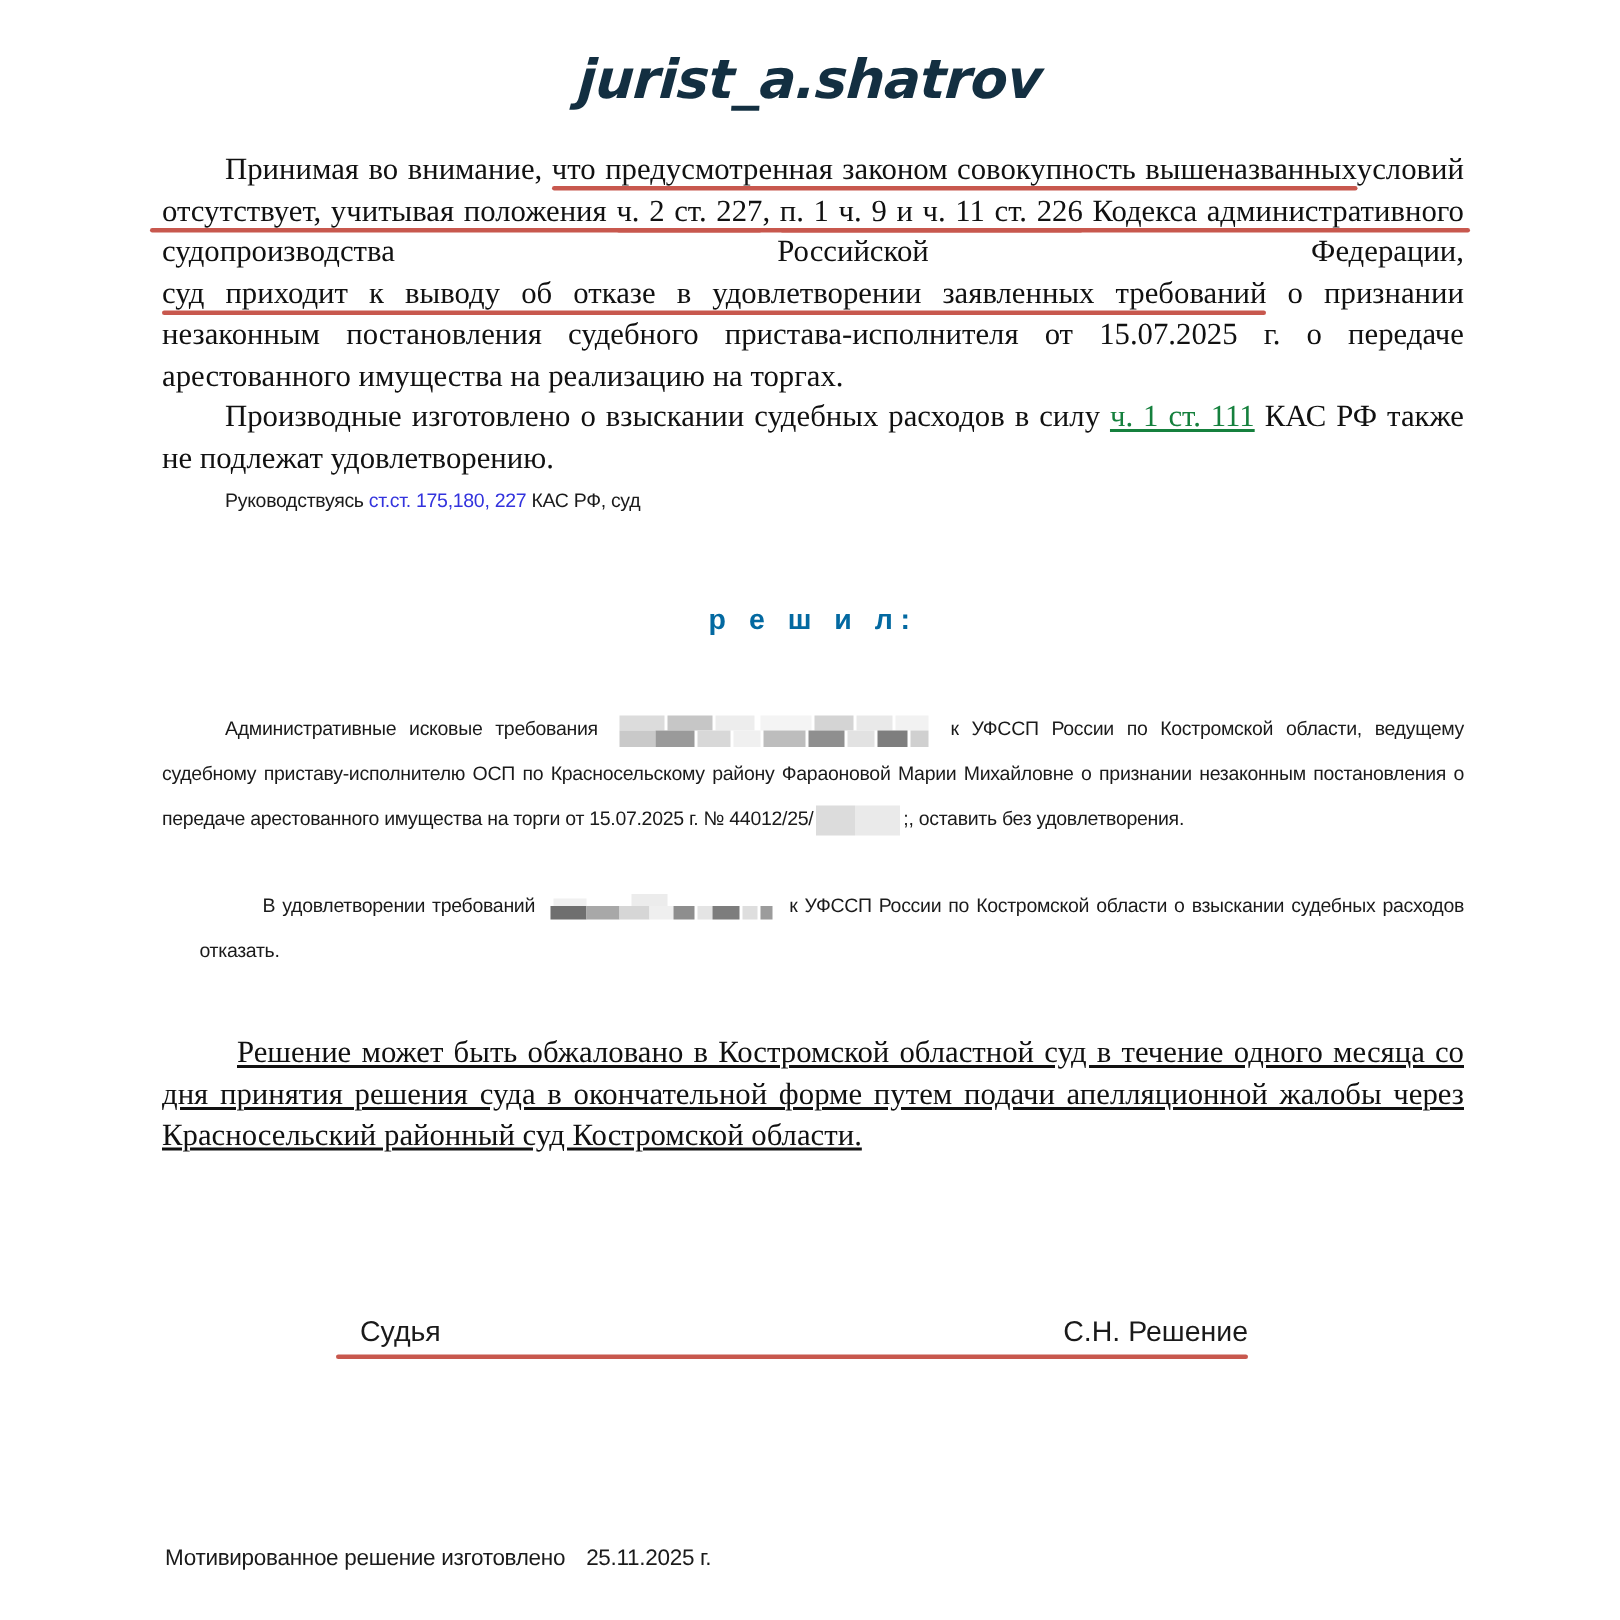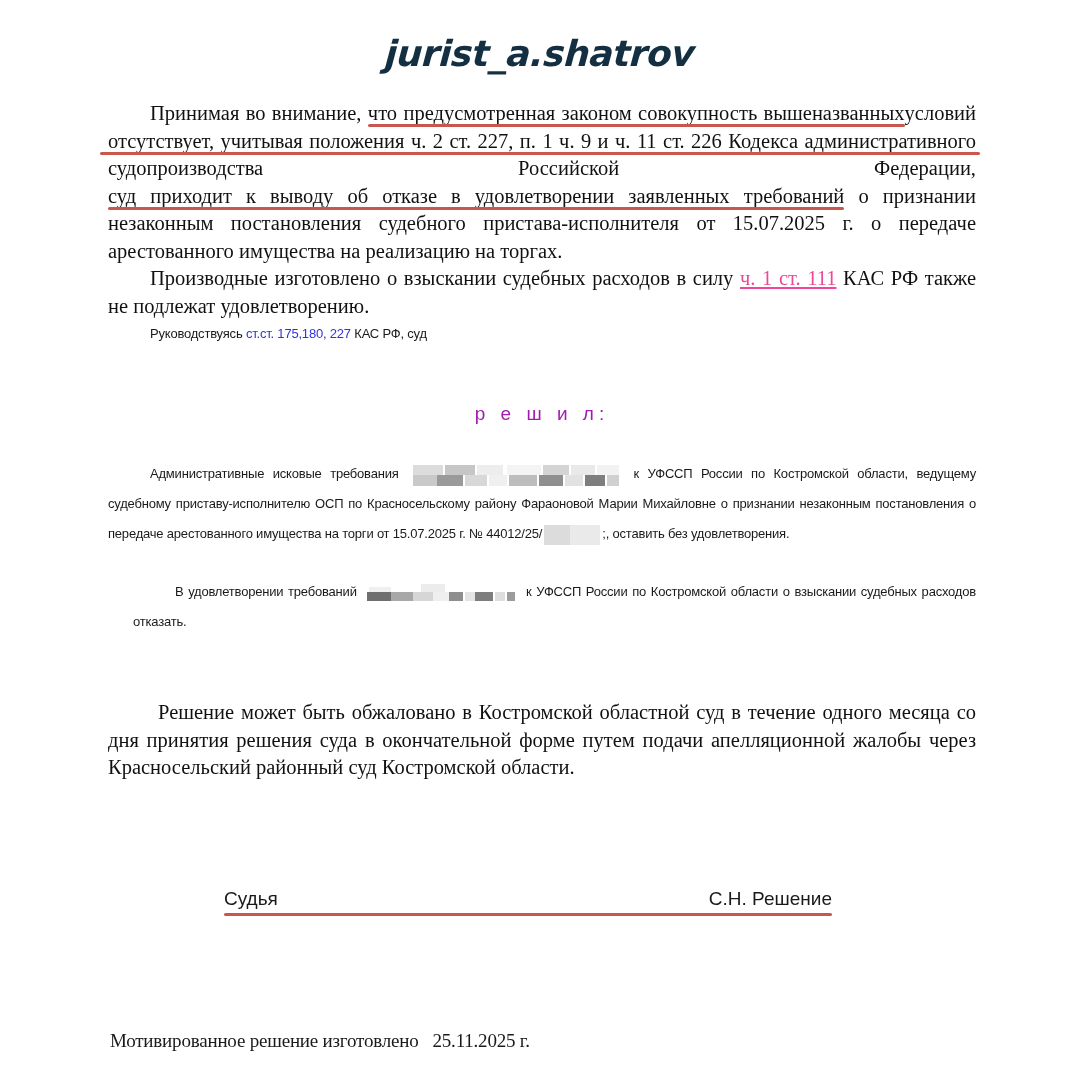--- a/index.html
+++ b/index.html
@@ -81,38 +81,38 @@
   }
   
   .rule-line {
     position: absolute;
     height: 3px;
     background: #c8584e;
     border-radius: 2px;
   }
 
   .link-serif {
-    color: #ec4899;
+    color: #15803d;
     text-decoration: underline;
     text-underline-offset: 2px;
   }
   .link-sans {
     color: #3333dd;
     text-decoration: none;
   }
 
   
   .reshil {
     margin: 0;
     text-align: center;
     font-family: "Liberation Sans", "DejaVu Sans", sans-serif;
     font-size: 19px;
-    font-weight: normal;
+    font-weight: bold;
     letter-spacing: 5px;
-    color: #a21caf;
+    color: #0369a1;
   }
 
   
   .redact {
     display: inline-block;
     vertical-align: middle;
     position: relative;
     overflow: hidden;
     background: #ffffff;
   }
@@ -128,35 +128,36 @@
     width: 608px;
     margin-left: 116px;
   }
   .sig-row {
     display: flex;
     justify-content: space-between;
     align-items: center;
     font-family: "Liberation Sans", "DejaVu Sans", sans-serif;
     font-size: 19px;
     color: #1a1a1a;
+    margin-left: 16px;
   }
   .sig-rule {
     margin-top: 3px;
     height: 3px;
     background: #c8584e;
     border-radius: 2px;
   }
 
   
   .footer {
     position: absolute;
     left: 110px;
     top: 1030px;
-    font-family: Liberation Serif, serif;
-    font-size: 19px;
+    font-family: Liberation Sans, sans-serif;
+    font-size: 15px;
     color: #1a1a1a;
     letter-spacing: -0.2px;
   }
   .footer .gap { display: inline-block; width: 14px; }
 </style>
 </head>
 <body>
 
 <div id="page">
 
@@ -173,21 +174,21 @@
     <p class="serif indent" style="margin-top:0;">
       <span>Производные изготовлено о взыскании судебных расходов в силу </span><a class="link-serif" href="#">ч. 1 ст. 111</a><span> КАС РФ также не подлежат удовлетворению.</span>
     </p>
 
     <p class="sans indent" style="line-height:28px;">
       <span>Руководствуясь </span><a class="link-sans" href="#">ст.ст. 175,180, 227</a><span> КАС РФ, суд</span>
     </p>
 
     <p class="reshil" style="margin-top:55px; margin-bottom:0;">р е ш и л:</p>
 
-    <p class="sans indent" style="margin-top:34px;">
+    <p class="sans indent" style="margin-top:46px;">
       <span>Административные исковые требования </span><span class="redact" title="redacted" style="width:210px; height:24px; margin:0 4px;">
         <i style="left:2px;  top:2px;  width:30px; height:10px; background:#dcdcdc;"></i>
         <i style="left:34px; top:2px;  width:30px; height:10px; background:#c6c6c6;"></i>
         <i style="left:66px; top:2px;  width:26px; height:10px; background:#ededed;"></i>
         <i style="left:96px; top:2px;  width:34px; height:10px; background:#f4f4f4;"></i>
         <i style="left:132px;top:2px;  width:26px; height:10px; background:#d4d4d4;"></i>
         <i style="left:160px;top:2px;  width:24px; height:10px; background:#e9e9e9;"></i>
         <i style="left:186px;top:2px;  width:22px; height:10px; background:#f2f2f2;"></i>
         <i style="left:2px;  top:12px; width:24px; height:11px; background:#c9c9c9;"></i>
         <i style="left:26px; top:12px; width:26px; height:11px; background:#9a9a9a;"></i>
@@ -213,21 +214,21 @@
         <i style="left:48px; top:9px;  width:20px; height:9px;  background:#d6d6d6;"></i>
         <i style="left:68px; top:9px;  width:16px; height:9px;  background:#efefef;"></i>
         <i style="left:84px; top:9px;  width:14px; height:9px;  background:#8e8e8e;"></i>
         <i style="left:100px;top:9px;  width:10px; height:9px;  background:#e4e4e4;"></i>
         <i style="left:110px;top:9px;  width:18px; height:9px;  background:#7d7d7d;"></i>
         <i style="left:130px;top:9px;  width:10px; height:9px;  background:#dedede;"></i>
         <i style="left:142px;top:9px;  width:8px;  height:9px;  background:#9c9c9c;"></i>
       </span><span> к УФССП России по Костромской области о взыскании судебных расходов отказать.</span>
     </p>
 
-    <p class="serif" style="margin-top:62px; text-indent:50px;">Решение может быть обжаловано в Костромской областной суд в течение одного месяца со дня принятия решения суда в окончательной форме путем подачи апелляционной жалобы через Красносельский районный суд Костромской области.</p>
+    <p class="serif" style="margin-top:40px; text-indent:50px;text-decoration:underline;">Решение может быть обжаловано в Костромской областной суд в течение одного месяца со дня принятия решения суда в окончательной форме путем подачи апелляционной жалобы через Красносельский районный суд Костромской области.</p>
 
     <div class="sig-wrap" style="margin-top:106px;">
       <div class="sig-row">
         <span>Судья</span>
         <span>С.Н. Решение</span>
       </div>
       <div class="sig-rule"></div>
     </div>
 
   </div>

